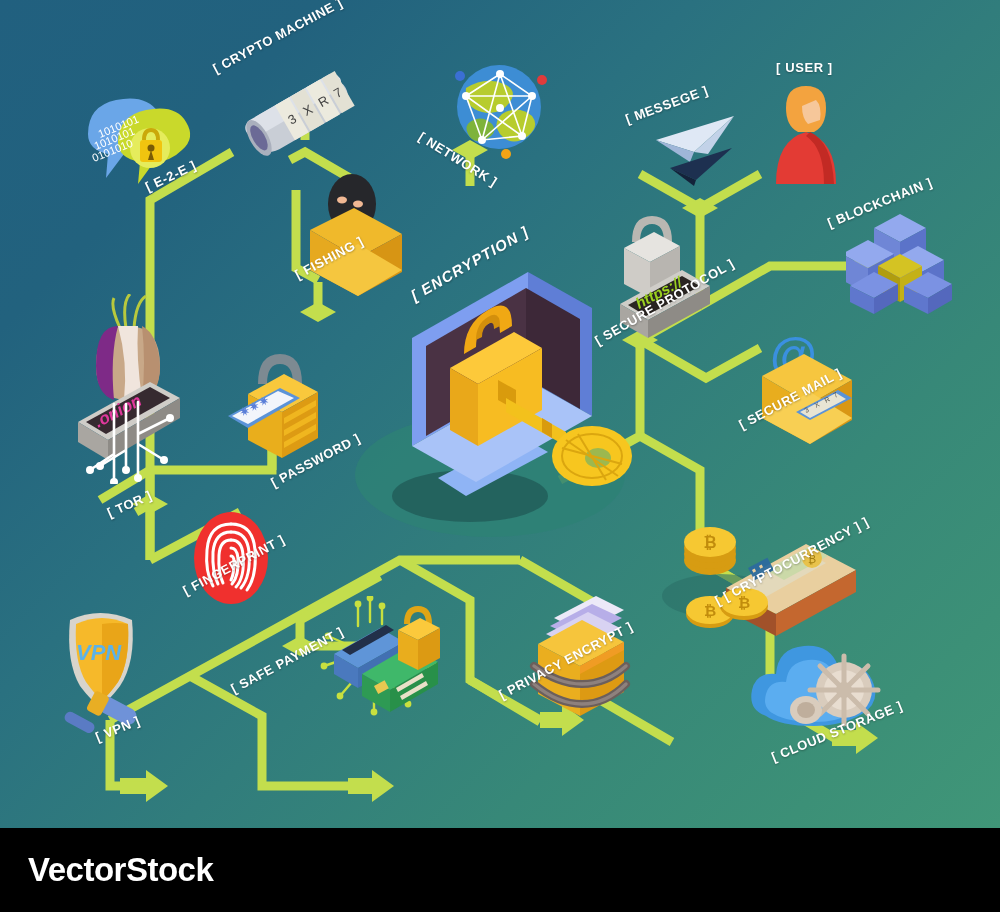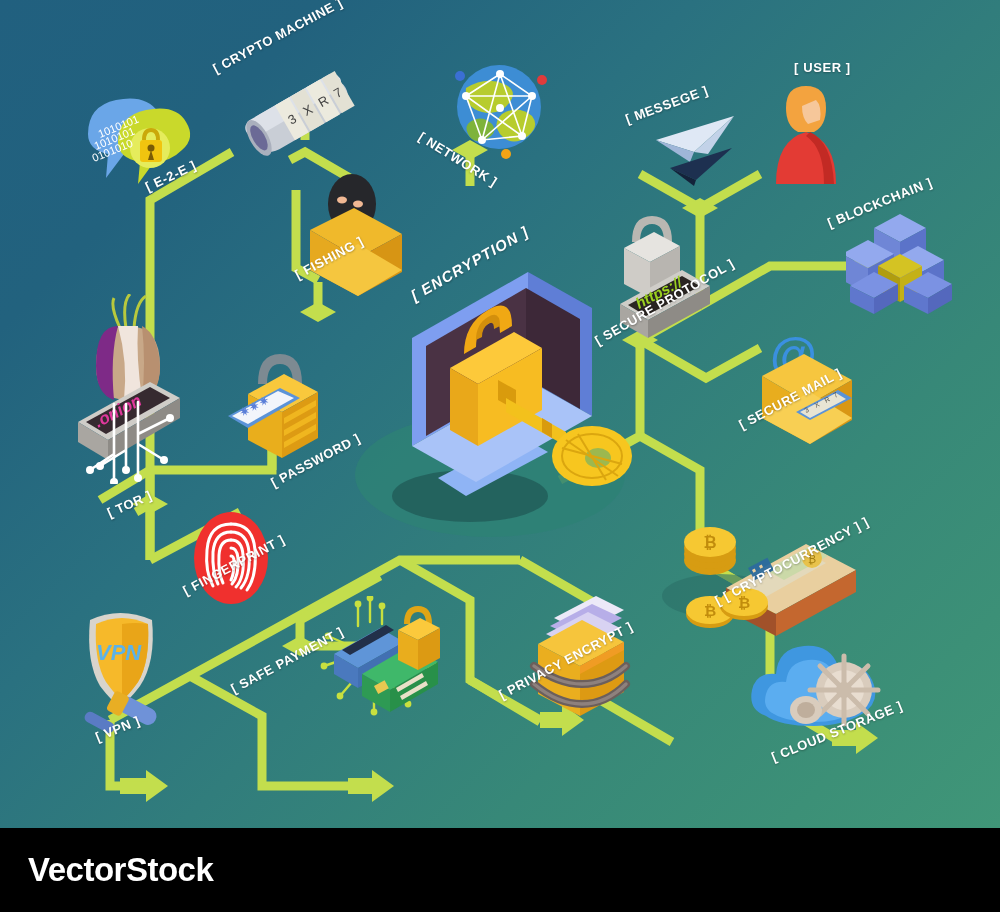--- a/index.html
+++ b/index.html
@@ -245,21 +245,21 @@
     <div class="lbl" style="left:626px;top:112px;transform:rotate(-20deg);">[ MESSEGE ]</div>
 
     <div class="ico" style="left:762px;top:78px;width:86px;height:110px;">
       <svg width="86" height="110" viewBox="0 0 86 110">
         <path d="M24,30 q0,-22 20,-22 q20,0 20,22 q0,18 -12,24 l-16,0 q-12,-6 -12,-24 z" fill="#f3a33f"></path>
         <path d="M40,28 q0,12 6,18 l12,-4 q2,-14 -4,-20 z" fill="#f6c79a"></path>
         <path d="M14,106 q0,-44 30,-52 q30,8 30,52 z" fill="#e33b34"></path>
         <path d="M48,54 q22,10 24,52 l-10,0 q0,-36 -18,-48 z" fill="#c22a24"></path>
       </svg>
     </div>
-    <div class="lbl" style="left:776px;top:60px;margin-left:18px;">[ USER ]</div>
+    <div class="lbl" style="left:776px;top:60px;">[ USER ]</div>
 
     <div class="ico" style="left:846px;top:210px;width:110px;height:106px;">
       <svg width="110" height="106" viewBox="0 0 110 106">
         <g>
           <polygon points="54,4 80,18 54,32 28,18" fill="#93a9ee"></polygon>
           <polygon points="28,18 54,32 54,58 28,44" fill="#6f86d6"></polygon>
           <polygon points="54,32 80,18 80,44 54,58" fill="#5b73c9"></polygon>
           <polygon points="20,26 46,40 20,54 -2,40" fill="#93a9ee" opacity="0"></polygon>
           <polygon points="16,24 42,38 16,52 -10,38" fill="#93a9ee" transform="translate(6,6)"></polygon>
           <polygon points="-10,38 16,52 16,78 -10,64" fill="#6f86d6" transform="translate(6,6)"></polygon>
@@ -401,21 +401,21 @@
           <path d="M43,40 q6,0 7,10 q1,18 -6,26"></path>
           <path d="M43,16 q-22,0 -24,26 q-2,22 6,36"></path>
           <path d="M43,24 q-16,0 -18,20 q-1,20 5,32"></path>
           <path d="M43,32 q-11,0 -12,15 q-1,18 4,28"></path>
           <path d="M43,48 q3,0 3,6 q0,12 -3,18"></path>
         </g>
       </svg>
     </div>
     <div class="lbl" style="left:184px;top:584px;transform:rotate(-28deg);">[ FINGERPRINT ]</div>
 
-    <div class="ico" style="left:72px;top:598px;width:120px;height:140px;text-align:center;">
+    <div class="ico" style="left:52px;top:598px;width:120px;height:140px;text-align:center;">
       <svg width="120" height="140" viewBox="0 0 120 140">
         <path d="M18,22 q30,-14 62,0 q4,42 -12,66 q-12,16 -20,20 q-8,-4 -20,-20 q-14,-24 -10,-66 z" fill="#d8d4cc"></path>
         <path d="M24,26 q26,-12 52,0 q2,38 -10,58 q-10,14 -16,18 q-6,-4 -16,-18 q-12,-20 -10,-58 z" fill="#f6b92a"></path>
         <path d="M50,26 q14,-2 26,0 q2,38 -10,58 q-10,14 -16,18 z" fill="#e9a518"></path>
         <text x="24" y="62" font-size="22" font-weight="bold" fill="#5bb2e8" font-family="Liberation Sans, sans-serif" font-style="italic">VPN</text>
 
         <rect x="52" y="96" width="40" height="17" rx="8" fill="#6f92d8" transform="rotate(28 52 96)"></rect>
         <rect x="44" y="92" width="16" height="22" rx="4" fill="#e8ae24" transform="rotate(28 44 92)"></rect>
         <rect x="16" y="112" width="32" height="11" rx="5" fill="#5a7bc4" transform="rotate(28 16 112)"></rect>
       </svg>

